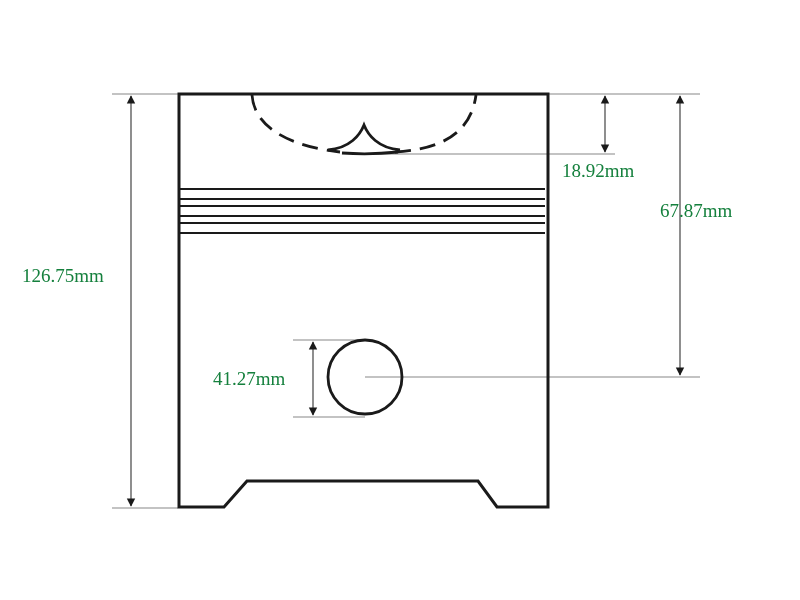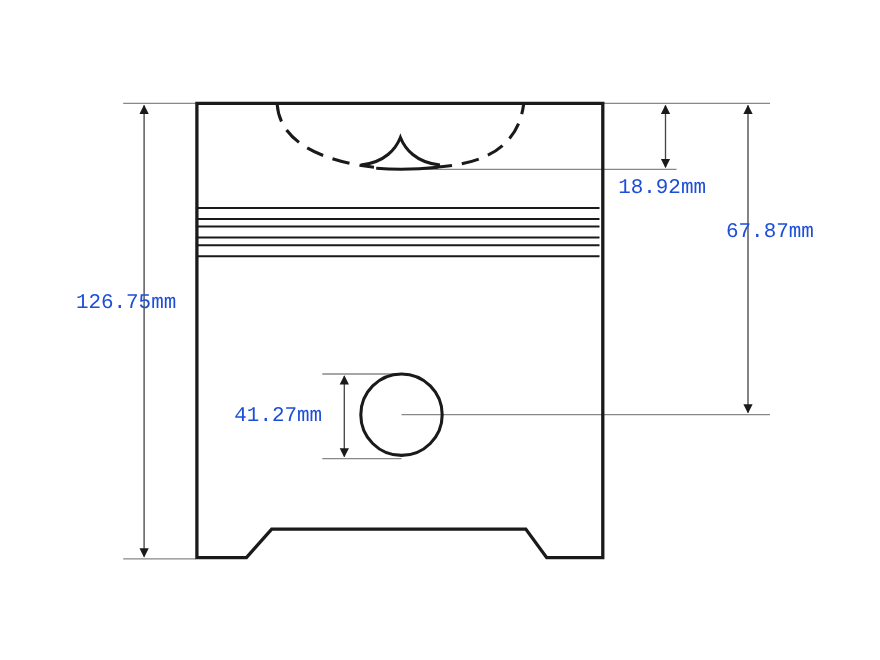--- a/index.html
+++ b/index.html
@@ -1,18 +1,18 @@
 <!DOCTYPE html>
 <html><head>
 <meta charset="utf-8">
 <style>
   html, body { margin: 0; padding: 0; background: #ffffff; }
   body { width: 800px; height: 600px; position: relative; overflow: hidden; }
   svg { position: absolute; left: 0; top: 0; }
-  .lbl { position: absolute; font-family: Liberation Mono, monospace; font-size: 19px; color: #1d4ed8; white-space: nowrap; line-height: 1; }
+  .lbl { position: absolute; font-family: Liberation Serif, serif; font-size: 19px; color: #15803d; white-space: nowrap; line-height: 1; }
 </style>
 </head>
 <body>
 
 <svg width="800" height="600" viewBox="0 0 800 600">
   <defs>
     <marker id="arrow" viewBox="0 0 10 10" refX="9" refY="5" markerWidth="7" markerHeight="9" orient="auto-start-reverse">
       <path d="M0,0 L10,5 L0,10 z" fill="#1a1a1a"></path>
     </marker>
   </defs>
@@ -49,16 +49,16 @@
   <circle cx="365" cy="377" r="37" fill="none" stroke="#1a1a1a" stroke-width="2.8"></circle>
 
   <g stroke="#444" stroke-width="1.2" fill="none">
     <line x1="131" y1="96" x2="131" y2="506" marker-start="url(#arrow)" marker-end="url(#arrow)"></line>
     <line x1="605" y1="96" x2="605" y2="152" marker-start="url(#arrow)" marker-end="url(#arrow)"></line>
     <line x1="680" y1="96" x2="680" y2="375" marker-start="url(#arrow)" marker-end="url(#arrow)"></line>
     <line x1="313" y1="342" x2="313" y2="415" marker-start="url(#arrow)" marker-end="url(#arrow)"></line>
   </g>
 </svg>
 
-<div class="lbl" style="left:22px; top:266px;margin-left:47px;">126.75mm</div>
+<div class="lbl" style="left:22px; top:266px;">126.75mm</div>
 <div class="lbl" style="left:562px; top:161px;">18.92mm</div>
 <div class="lbl" style="left:660px; top:201px;">67.87mm</div>
 <div class="lbl" style="left:213px; top:369px;">41.27mm</div>
 
 </body></html>

